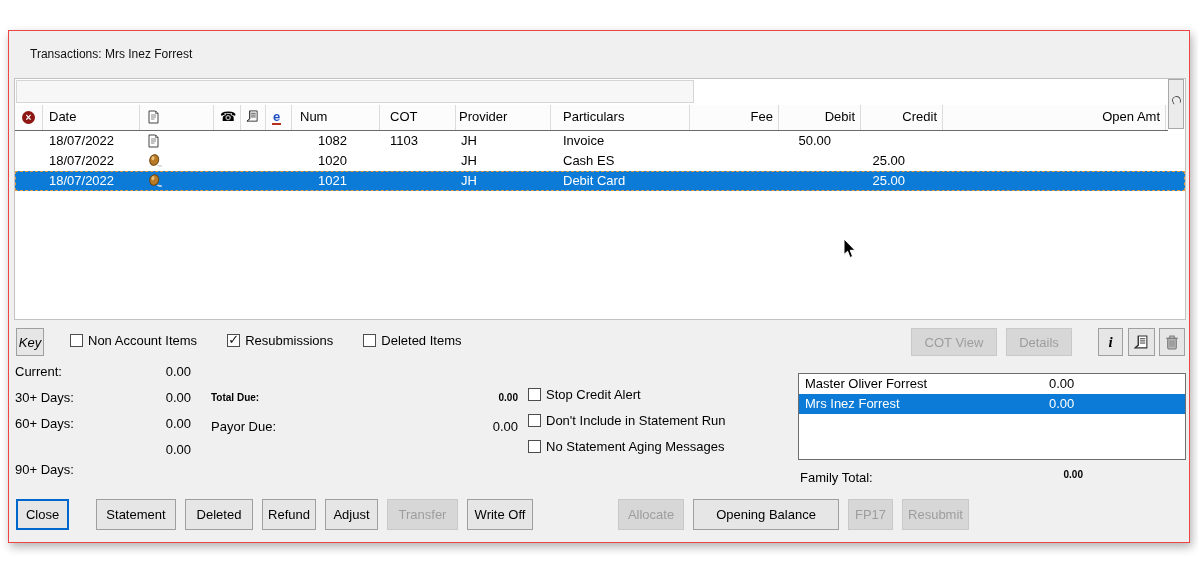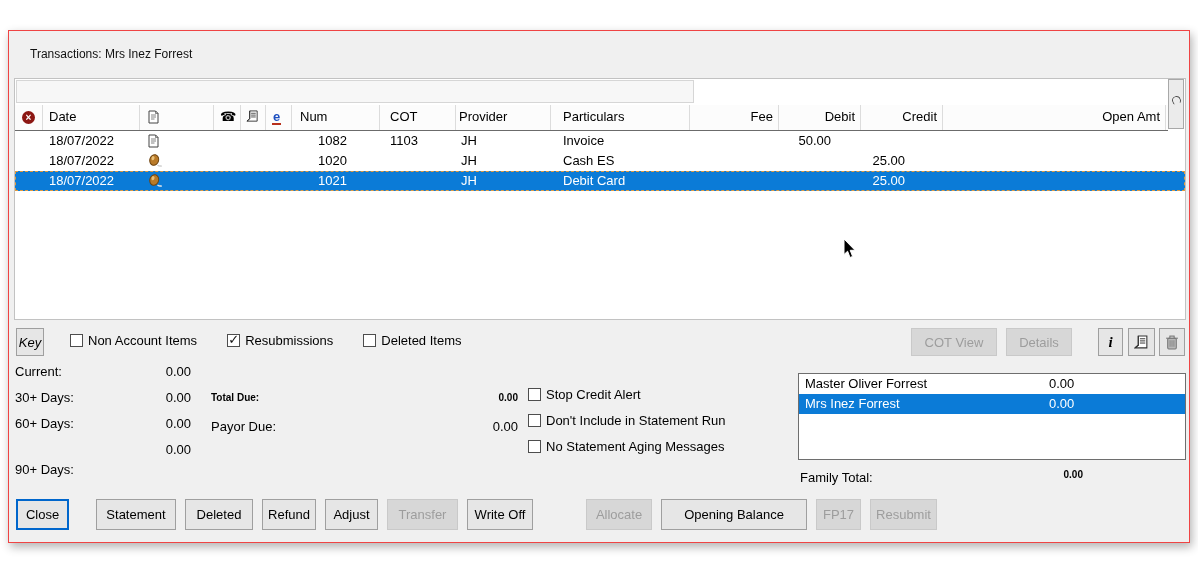--- a/index.html
+++ b/index.html
@@ -257,21 +257,21 @@
   <div class="val bold" style="left:974px; top:438px; width:100px;">0.00</div>
 
   <div class="actionrow">
     <button class="abtn focused" style="width:53px;">Close</button>
     <button class="abtn" style="width:80px;margin-left:18px;">Statement</button>
     <button class="abtn" style="width:68px;">Deleted</button>
     <button class="abtn" style="width:54px;">Refund</button>
     <button class="abtn" style="width:53px;">Adjust</button>
     <button class="abtn disabled" style="width:71px;">Transfer</button>
     <button class="abtn" style="width:66px;">Write Off</button>
-    <button class="abtn disabled" style="width:66px; margin-left:44px;">Allocate</button>
+    <button class="abtn disabled" style="width:66px; margin-left:76px;">Allocate</button>
     <button class="abtn" style="width:146px;">Opening Balance</button>
     <button class="abtn disabled" style="width:45px;">FP17</button>
     <button class="abtn disabled" style="width:67px;">Resubmit</button>
   </div>
 </div>
 
 <svg class="cursor" width="14" height="21" viewBox="0 0 14 21">
   <path d="M1 1 L1 16.5 L4.6 13.2 L7 19.5 L9.6 18.4 L7.2 12.3 L12 12.3 Z" fill="#000" stroke="#fff" stroke-width="1"></path>
 </svg>
 

